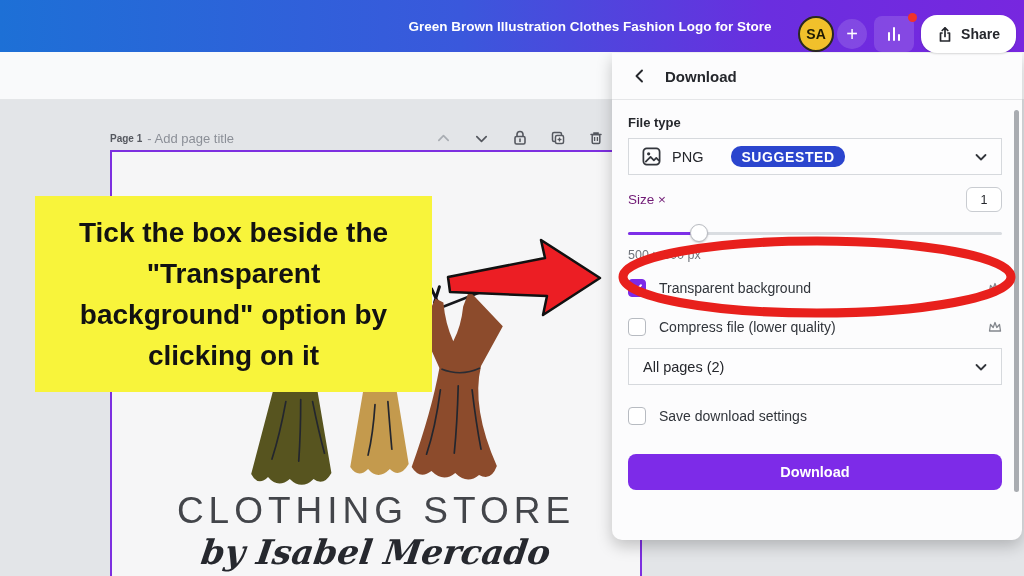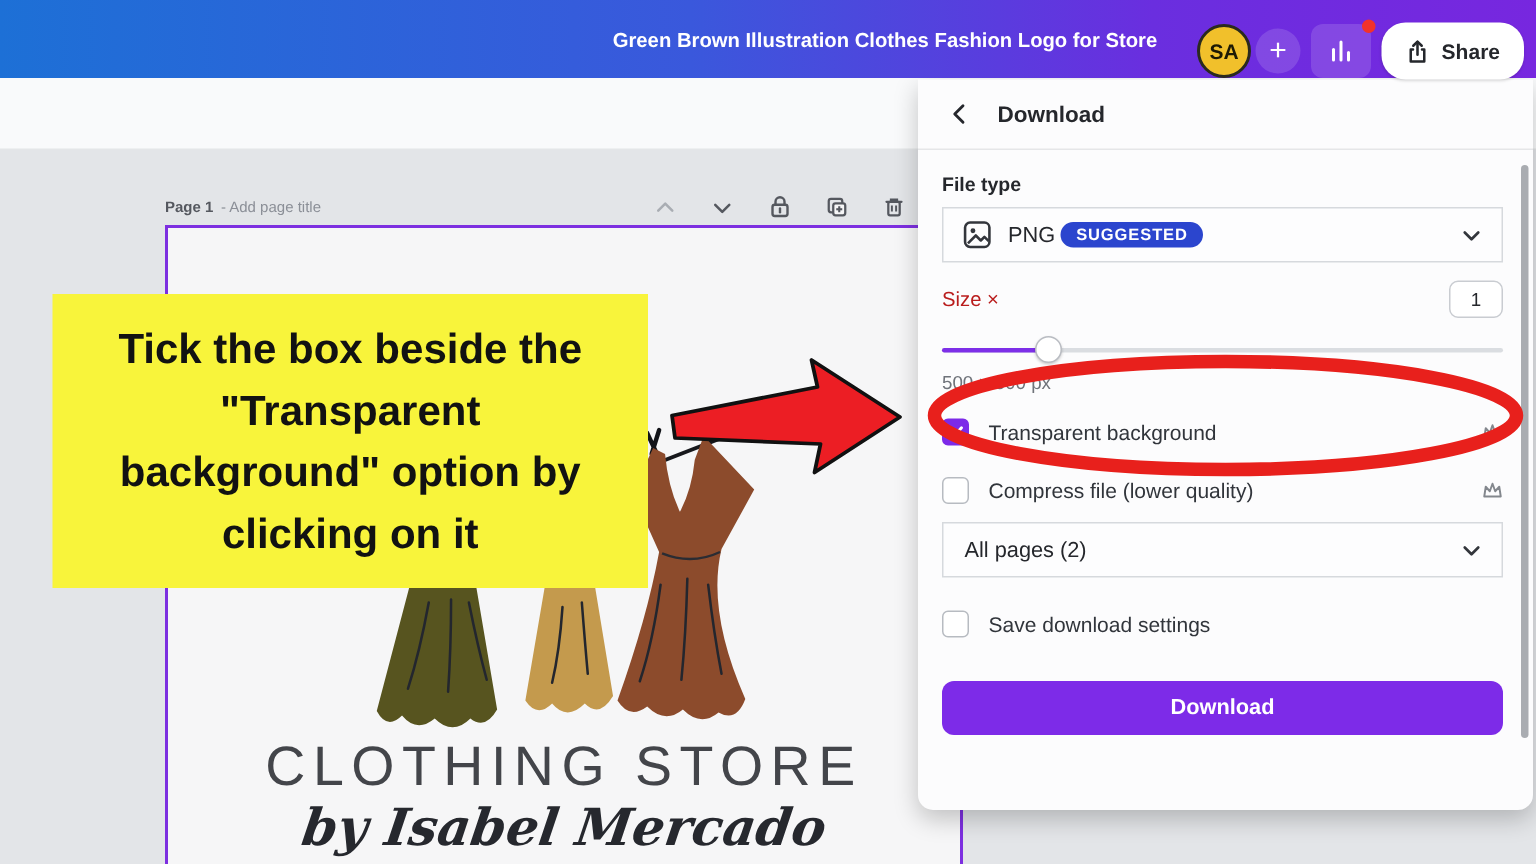--- a/index.html
+++ b/index.html
@@ -23,21 +23,21 @@
   .chart-btn .dot { position:absolute; top:-3px; right:-3px; width:9px; height:9px; border-radius:50%; background:#F2322B; }
   .share-btn { height:38px; border-radius:16px; background:#FFFFFF; display:flex; align-items:center;
     gap:8px; padding:0 16px; font-size:14px; font-weight:bold; color:#25272C; box-shadow:0 1px 2px rgba(0,0,0,0.15); }
 
   
   .toolstrip { position:absolute; left:0; top:52px; width:1024px; height:48px; background:#F9FAFB; border-bottom:1px solid #E4E6E8; z-index:1; }
 
   
   .page-header { position:absolute; left:110px; top:126px; width:494px; height:24px; display:flex; align-items:center; z-index:2; }
   .page-label { font-size:10px; font-weight:bold; color:#55585F; }
-  .page-title-hint { font-size:10px; color:#8B8F97; margin-left:5px; }
+  .page-title-hint { font-size:13px; color:#8B8F97; margin-left:5px; }
   .page-header .icons { margin-left:auto; display:flex; align-items:center; gap:21px; }
   .ph-icon { width:17px; height:17px; display:flex; align-items:center; justify-content:center; }
 
   
   .page { position:absolute; left:110px; top:150px; width:532px; height:430px;
     background:#F6F6F7; border:2px solid #7D2FE0; z-index:2; }
   .logo-svg { position:absolute; left:0; top:0; width:100%; height:100%; }
   .logo-title { position:absolute; left:0; top:338px; width:100%; text-align:center;
     font-size:37px; letter-spacing:5px; color:#43454A; font-weight:400;
     font-family:"Liberation Sans",sans-serif; white-space:nowrap; }
@@ -57,25 +57,25 @@
   
   .panel { position:absolute; left:612px; top:53px; width:410px; height:487px; background:#FCFCFD;
     border-radius:0 0 10px 10px; box-shadow:0 6px 16px rgba(0,0,0,0.22); z-index:30; }
   .panel-header { height:47px; display:flex; align-items:center; padding:0 20px; border-bottom:1px solid #E5E6E8; }
   .panel-title { font-size:15px; font-weight:bold; color:#25272C; margin-left:17px; }
   .panel-body { position:relative; padding:15px 20px 0 16px; }
   .field-label { font-size:13px; font-weight:bold; color:#25272C; }
   .select-box { margin-top:8px; height:37px; border:1.5px solid #D6D9DD; border-radius:0; background:#FDFDFE;
     display:flex; align-items:center; padding:0 12px; }
   .select-value { font-size:14.5px; color:#25272C; margin-left:10px; }
-  .pill { margin-left:4px; background:#2B45CE; color:#FFFFFF; font-size:11px; font-weight:bold;
+  .pill { margin-left:28px; background:#2B45CE; color:#FFFFFF; font-size:14px; font-weight:bold;
     letter-spacing:0.6px; border-radius:10px; padding:3px 10px 2px; }
   .chev-right { margin-left:auto; display:flex; }
   .size-row { margin-top:12px; display:flex; align-items:center; justify-content:space-between; }
-  .size-label { font-size:13.5px; color:#b91c1c; }
+  .size-label { font-size:13.5px; color:#701a75; }
   .size-input { width:36px; height:25px; border:1.5px solid #C9CCD1; border-radius:6px; background:#fff;
     display:flex; align-items:center; justify-content:center; font-size:12.5px; color:#25272C; }
   .slider { position:relative; margin-top:12px; height:18px; }
   .slider .track { position:absolute; left:0; right:0; top:8px; height:3px; background:#DADDE1; border-radius:2px; }
   .slider .fill { position:absolute; left:0; width:19%; top:8px; height:3px; background:#7D2FE8; border-radius:2px; }
   .slider .thumb { position:absolute; left:19%; top:0; width:18px; height:18px; margin-left:-9px; border-radius:50%;
     background:#FFFFFF; border:1.5px solid #B9BCC2; box-shadow:0 1px 2px rgba(0,0,0,0.2); }
   .dims { margin-top:6px; font-size:12.5px; color:#6F737A; }
   .opt-row { margin-top:13px; display:flex; align-items:center; height:26px; }
   .checkbox { width:18px; height:18px; border-radius:4px; border:1.5px solid #B7BBC1; background:#FFFFFF; flex:0 0 auto;

